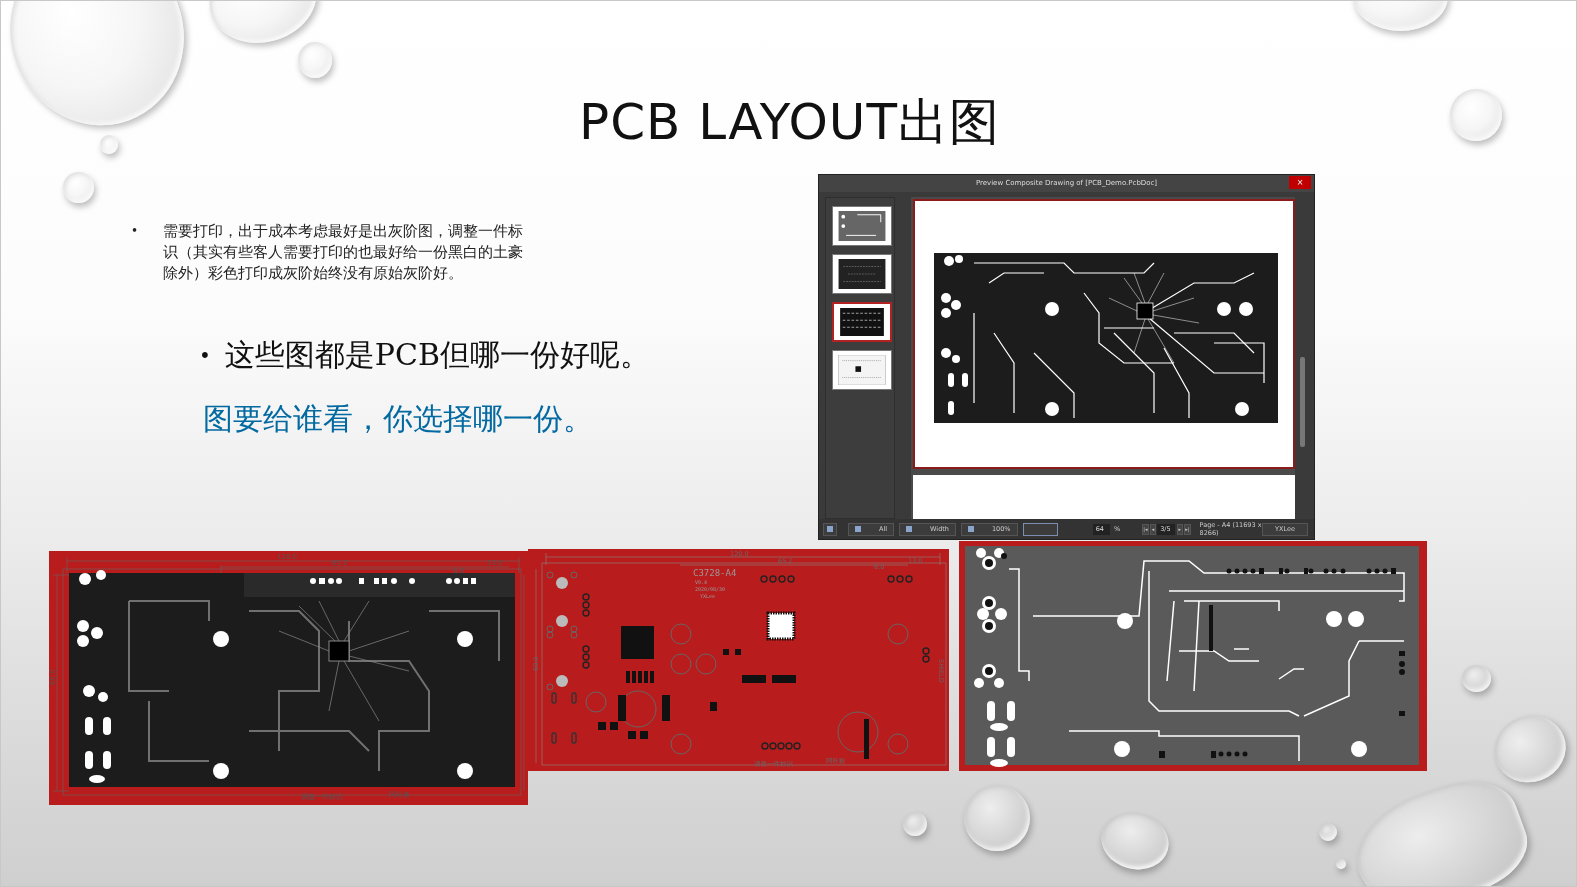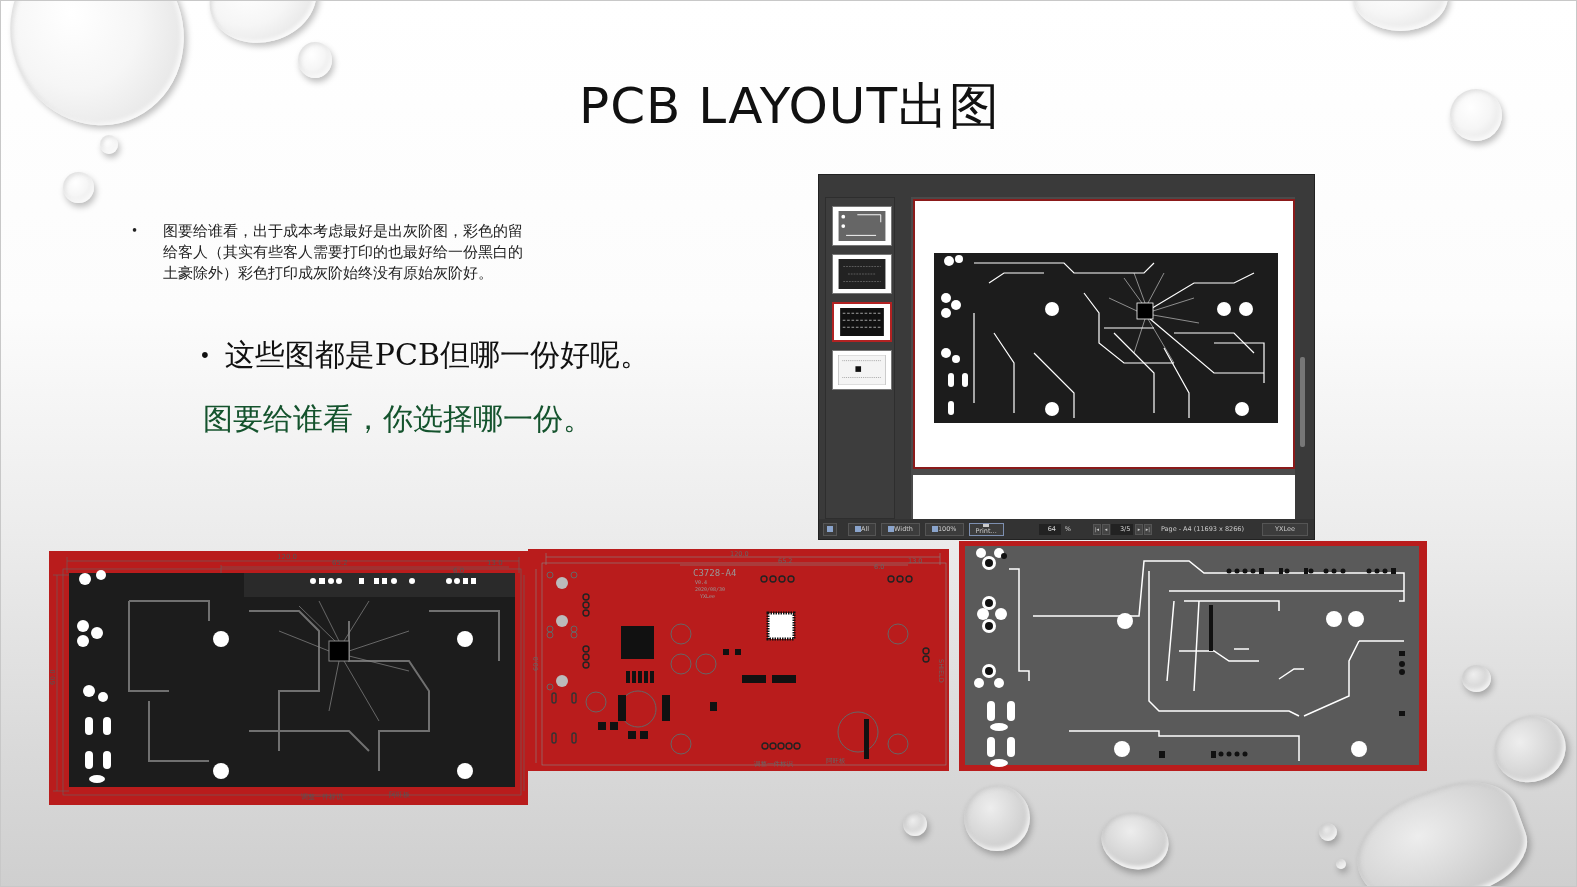--- a/index.html
+++ b/index.html
@@ -15,21 +15,21 @@
     position: absolute;
     border-radius: 50%;
     background: radial-gradient(ellipse at 40% 35%, rgba(255,255,255,0.95) 0%, rgba(245,245,245,0.9) 45%, rgba(225,225,225,0.85) 80%, rgba(200,200,200,0.9) 100%);
     box-shadow: 2px 4px 6px rgba(0,0,0,0.25), inset -2px -3px 4px rgba(255,255,255,0.8), inset 2px 2px 4px rgba(150,150,150,0.25);
   }
   .drop.dark {
     background: radial-gradient(ellipse at 40% 35%, rgba(240,240,240,0.9) 0%, rgba(215,215,215,0.85) 50%, rgba(195,195,195,0.9) 90%, rgba(175,175,175,0.95) 100%);
   }
 
   .title {
-    position: absolute; left: 0; width: 1577px; top: 72px;
+    position: absolute; left: 0; width: 1577px; top: 88px;
     text-align: center;
     font-family: "DejaVu Sans", sans-serif;
     font-size: 50px; font-weight: 400; color: #111; letter-spacing: 1px;
   }
 
   .bullet-small {
     position: absolute; left: 130px; top: 220px; width: 395px;
     font-family: "DejaVu Serif", serif;
     font-size: 15px; line-height: 21px; color: #222;
     display: flex;
@@ -37,21 +37,21 @@
   .bullet-small .dot { width: 32px; flex: none; font-size: 12px; }
   .bullet-large {
     position: absolute; left: 198px; top: 334px;
     font-family: "DejaVu Serif", serif;
     font-size: 30px; color: #111; display: flex; gap: 14px; align-items: center;
   }
   .bullet-large .dot { font-size: 20px; }
   .plain-large {
     position: absolute; left: 202px; top: 398px;
     font-family: "DejaVu Serif", serif;
-    font-size: 30px; color: #14532d;
+    font-size: 30px; color: #0369a1;
   }
 
   
   .win {
     position: absolute; left: 817px; top: 173px; width: 497px; height: 366px;
     background: #3a3a3a; border: 1px solid #222;
     font-family: "DejaVu Sans", sans-serif;
   }
   .win-title {
     height: 17px; background: #444; color: #ddd; font-size: 7px;
@@ -85,25 +85,25 @@
   .vscroll {
     position: absolute; right: 6px; top: 22px; width: 10px; height: 322px; background: #3a3a3a;
   }
   .vscroll .thumbbar { position: absolute; left: 2px; top: 160px; width: 5px; height: 90px; background: #777; border-radius: 2px; }
   .toolbar {
     position: absolute; left: 0; bottom: 0; width: 100%; height: 20px; background: #333;
     display: flex; align-items: center; font-size: 6.5px; color: #ccc; padding: 0 4px;
   }
   .tb-btn {
     height: 13px; border: 1px solid #555; background: #3c3c3c; margin-right: 5px;
-    display: flex; align-items: center; padding: 0 6px; gap: 0; color: #ccc;
+    display: flex; align-items: center; padding: 0 6px; gap: 18px; color: #ccc;
   }
   .tb-btn .ic { width: 6px; height: 6px; background: #8aa4cc; display: inline-block; }
   .tb-btn.print { border-color: #7d8fb0; flex-direction: column; }
-  .tb-input { height: 11px; width: 22px; background: #222; color: #ddd; font-size: 6.5px; padding-left: 9px; line-height: 11px; }
+  .tb-input { height: 11px; width: 22px; background: #222; color: #ddd; font-size: 6.5px; padding-left: 3px; line-height: 11px; }
   .tb-nav { height: 11px; width: 8px; background: #444; border: 1px solid #555; margin-right: 1px; font-size: 5px; text-align: center; line-height: 9px; }
 
   
   .img-box { position: absolute; background: #b91c1c; }
 </style>
 </head>
 <body>
 
 <div class="drop" style="left:10px;top:-60px;width:172px;height:185px;transform:rotate(-20deg);"></div>
 <div class="drop" style="left:208px;top:-45px;width:108px;height:86px;transform:rotate(-15deg);"></div>
@@ -118,29 +118,33 @@
 <div class="drop dark" style="left:1318px;top:822px;width:18px;height:18px;"></div>
 <div class="drop dark" style="left:1335px;top:858px;width:10px;height:10px;"></div>
 <div class="drop dark" style="left:902px;top:811px;width:24px;height:24px;"></div>
 <div class="drop dark" style="left:963px;top:784px;width:66px;height:66px;"></div>
 <div class="drop dark" style="left:1100px;top:812px;width:68px;height:56px;transform:rotate(15deg);"></div>
 
 <div class="title">PCB LAYOUT出图</div>
 
 <div class="bullet-small">
   <span class="dot">•</span>
-  <span>图要给谁看，出于成本考虑最好是出灰阶图，彩色的留给客人（其实有些客人需要打印的也最好给一份黑白的土豪除外）彩色打印成灰阶始终没有原始灰阶好。</span>
+  <span>需要打印，出于成本考虑最好是出灰阶图，调整一件标识（其实有些客人需要打印的也最好给一份黑白的土豪除外）彩色打印成灰阶始终没有原始灰阶好。</span>
 </div>
 <div class="bullet-large">
   <span class="dot">•</span>
   <span>这些图都是PCB但哪一份好呢。</span>
 </div>
 <div class="plain-large">图要给谁看，你选择哪一份。</div>
 
 <div class="win">
+  <div class="win-title">
+    <span>Preview Composite Drawing of [PCB_Demo.PcbDoc]</span>
+    <div class="win-close">×</div>
+  </div>
 
   <div class="thumbs">
     <div class="thumb" style="top:8px;">
       <svg class="board" viewBox="0 0 50 32">
           <rect width="50" height="32" fill="#666"></rect>
           <path d="M20 4 H45 V12 M8 26 H40" stroke="#fff" stroke-width="1" fill="none"></path>
           <circle cx="5" cy="6" r="2" fill="#fff"></circle>
           <circle cx="5" cy="16" r="2" fill="#fff"></circle>
         </svg>
     </div>

